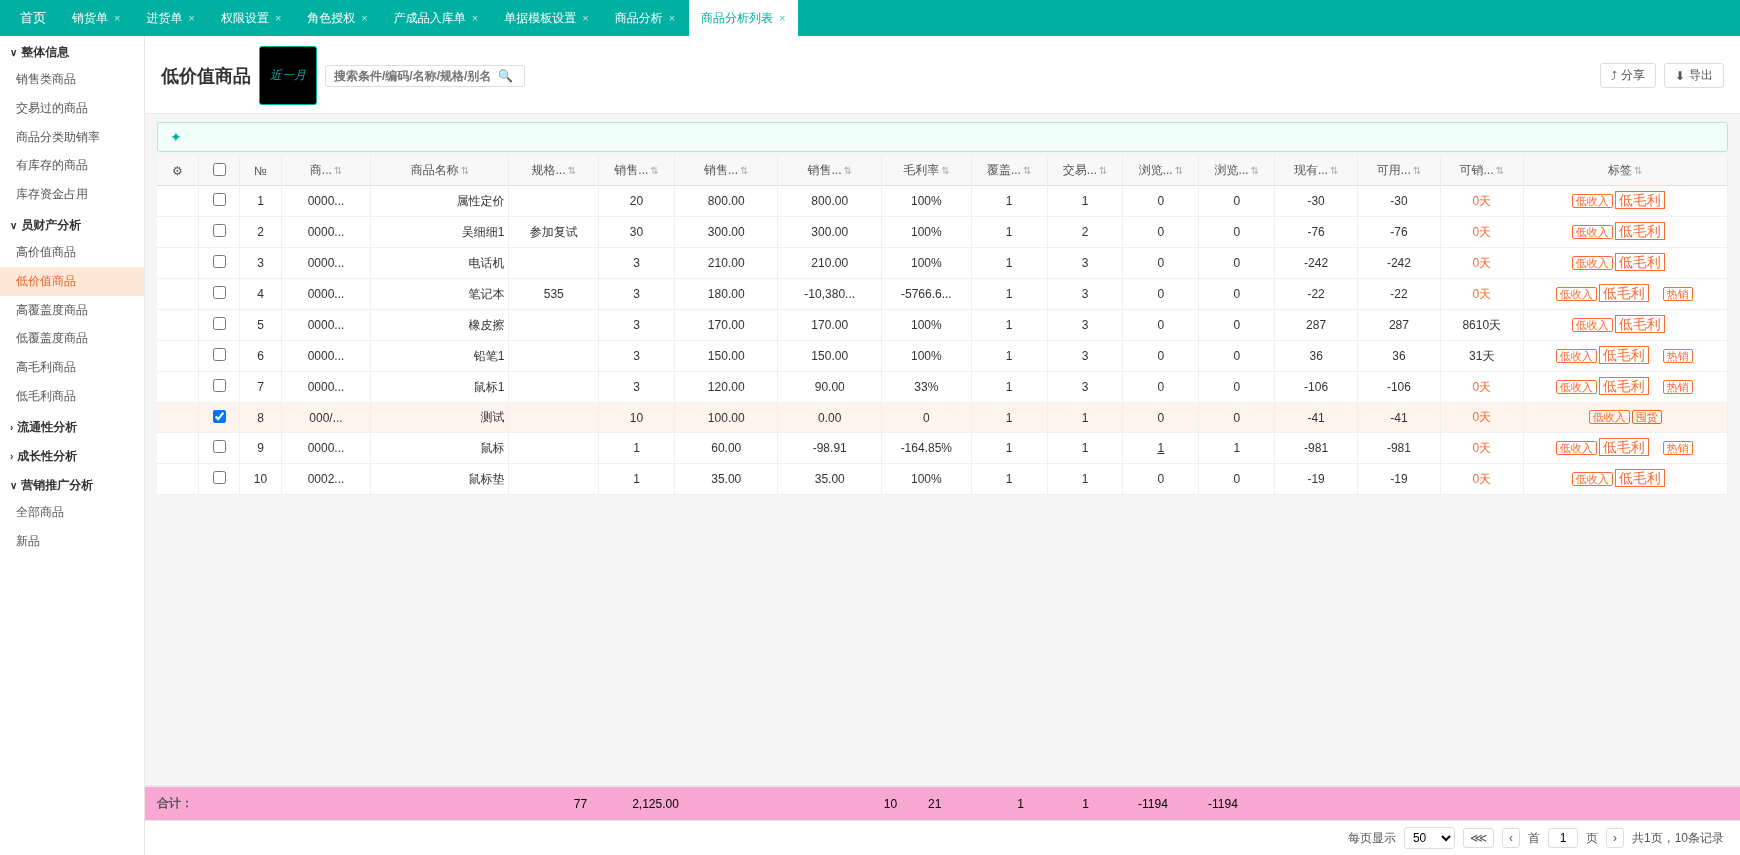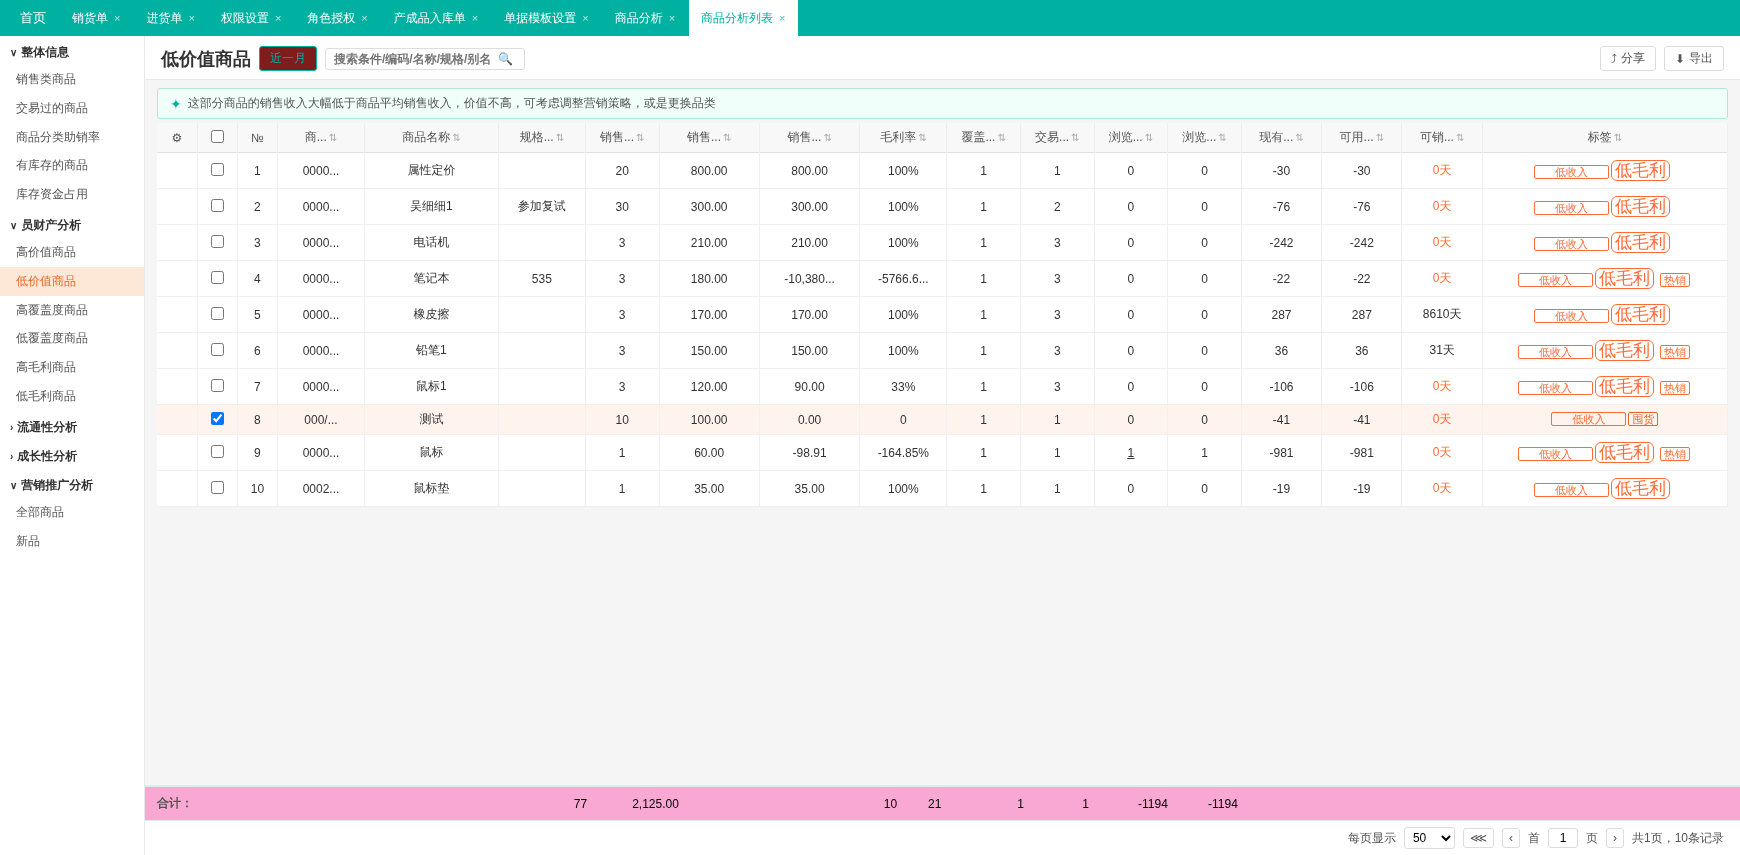--- a/index.html
+++ b/index.html
@@ -76,27 +76,28 @@
       align-items: center;
       gap: 8px;
       border-bottom: 1px solid #e8e8e8;
     }
     .page-title {
       font-size: 18px;
       font-weight: bold;
       color: #333;
     }
     .filter-btn {
-      background: #7f1d1d;
+      background: #000000;
       border: 1px solid #00b0a0;
       border-radius: 3px;
       color: #00b0a0;
-      padding: 3px 10px;
+      padding: 20px 10px;
       cursor: pointer;
       font-size: 12px;
+      font-style: italic;
     }
     .search-box {
       border: 1px solid #ddd;
       border-radius: 3px;
       padding: 3px 8px;
       width: 200px;
       color: #999;
       display: flex;
       align-items: center;
       gap: 4px;
@@ -170,23 +171,23 @@
     thead th .sort-icon { color: #aaa; font-size: 10px; margin-left: 2px; }
     tbody tr { border-bottom: 1px solid #f0f0f0; }
     tbody tr.highlighted { background: #fff3ed; }
     tbody td {
       padding: 6px 4px;
       text-align: center;
       color: #333;
       border-right: 1px solid #f0f0f0;
       white-space: nowrap;
     }
-    tbody td.name-col { text-align: center; }
-    .tag-low-income { color: #ff6b35; border: 1px solid #ff6b35; border-radius: 2px; padding: 0 20px; font-size: 11px; margin-right: 2px; }
-    .tag-low-margin { color: #ff6b35; border: 1px solid #ff6b35; border-radius: 6px; padding: 0 3px; font-size: 17px; margin-right: 6px; }
+    tbody td.name-col { text-align: right; }
+    .tag-low-income { color: #ff6b35; border: 1px solid #ff6b35; border-radius: 2px; padding: 0 3px; font-size: 11px; margin-right: 2px; }
+    .tag-low-margin { color: #ff6b35; border: 1px solid #ff6b35; border-radius: 0; padding: 0 3px; font-size: 14px; margin-right: 14px; }
     .tag-hot { color: #ff6b35; border: 1px solid #ff6b35; border-radius: 2px; padding: 0 3px; font-size: 11px; margin-right: 2px; }
     .tag-overstock { color: #e8642a; border: 1px solid #e8642a; border-radius: 2px; padding: 0 3px; font-size: 11px; }
     .days-zero { color: #ff6b35; }
     .link-underline { text-decoration: underline; color: #333; }
     .checkbox-cell { width: 30px; }
 
     
     .table-footer {
       background: #f9a8d4;
       border-top: 2px solid #e8e8e8;
@@ -329,21 +330,20 @@
           </button>
           <button class="action-btn">
             <span>⬇</span>
             <span>导出</span>
           </button>
         </div>
       </div>
 
       <div class="notice-bar">
         <span class="notice-icon">✦</span>
-        <span>这部分商品的销售收入大幅低于商品平均销售收入，价值不高，可考虑调整营销策略，或是更换品类</span>
       </div>
 
       <div class="table-container">
         <table>
           <thead>
             <tr>
               <th style="width:30px;">⚙</th>
               <th style="width:30px;"><input type="checkbox" style=""></th>
               <th style="width:30px;">№</th>
               <th style="width:65px;">商...<span class="sort-icon">⇅</span></th>

